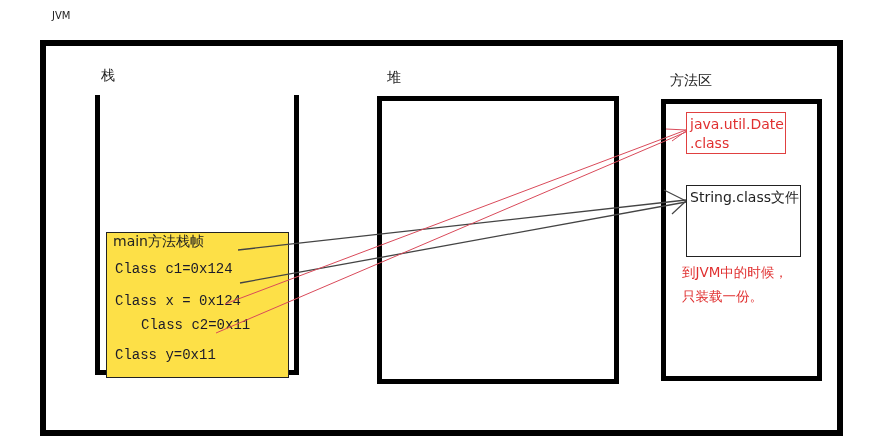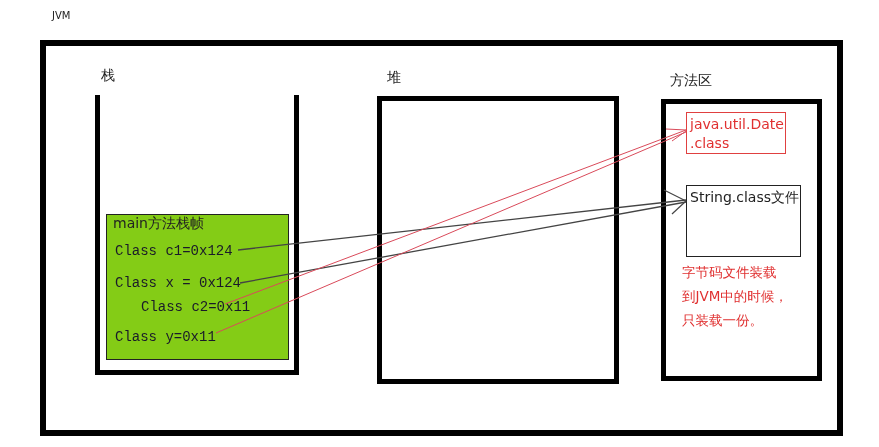--- a/index.html
+++ b/index.html
@@ -5,21 +5,21 @@
   html, body { margin:0; padding:0; background:#ffffff; }
   body { width:879px; height:447px; position:relative; overflow:hidden;
          font-family:"DejaVu Sans", sans-serif; color:#222; }
   .abs { position:absolute; }
   .label { font-size:14px; color:#222; }
   .jvm-title { left:52px; top:10px; font-size:10px; }
   .outer { left:40px; top:40px; width:791px; height:384px; border:6px solid #000; }
   .stack-wall-l { left:95px; top:95px; width:5px; height:280px; background:#000; }
   .stack-wall-r { left:294px; top:95px; width:5px; height:280px; background:#000; }
   .stack-wall-b { left:95px; top:370px; width:204px; height:5px; background:#000; }
-  .frame { left:106px; top:214px; width:181px; height:144px; border:1px solid #222; background:#84cc16;text-align:right; }
+  .frame { left:106px; top:232px; width:181px; height:144px; border:1px solid #222; background:#fde047;text-align:right; }
   .frame-title { position:absolute; left:6px; top:0px; font-size:14px; }
   .var { position:absolute; left:8px; font-family:Liberation Mono, monospace; font-size:14px; color:#1a1a2a; }
   .heap { left:377px; top:96px; width:232px; height:278px; border:5px solid #000; }
   .method { left:661px; top:99px; width:151px; height:272px; border:5px solid #000; }
   .date-box { left:686px; top:112px; width:100px; height:42px; border:1px solid #e04040; color:#e03030; font-size:14px; line-height:22px; padding-left:3px; box-sizing:border-box; }
   .string-box { left:686px; top:168px; width:115px; height:72px; border:1px solid #222; font-size:14px; padding-left:3px; box-sizing:border-box; line-height:22px;margin-top:17px; }
   .note { left:682px; top:260px; width:120px; color:#e03030; font-size:13.5px; line-height:24px; }
   svg.lines { position:absolute; left:0; top:0; }
 </style>
 </head>
@@ -51,21 +51,20 @@
 <div class="abs date-box">
   <div>java.util.Date</div>
   <div style="line-height:16px;">.class</div>
 </div>
 
 <div class="abs string-box">
   <div>String.class文件</div>
 </div>
 
 <div class="abs note">
-  <div>字节码文件装载</div>
   <div>到JVM中的时候，</div>
   <div>只装载一份。</div>
 </div>
 
 <svg class="lines" width="879" height="447">
 
   <g stroke="#444" stroke-width="1.3" fill="none">
     <line x1="238" y1="250" x2="686" y2="200"></line>
   </g>
   <g stroke="#444" stroke-width="1.3" fill="none">

